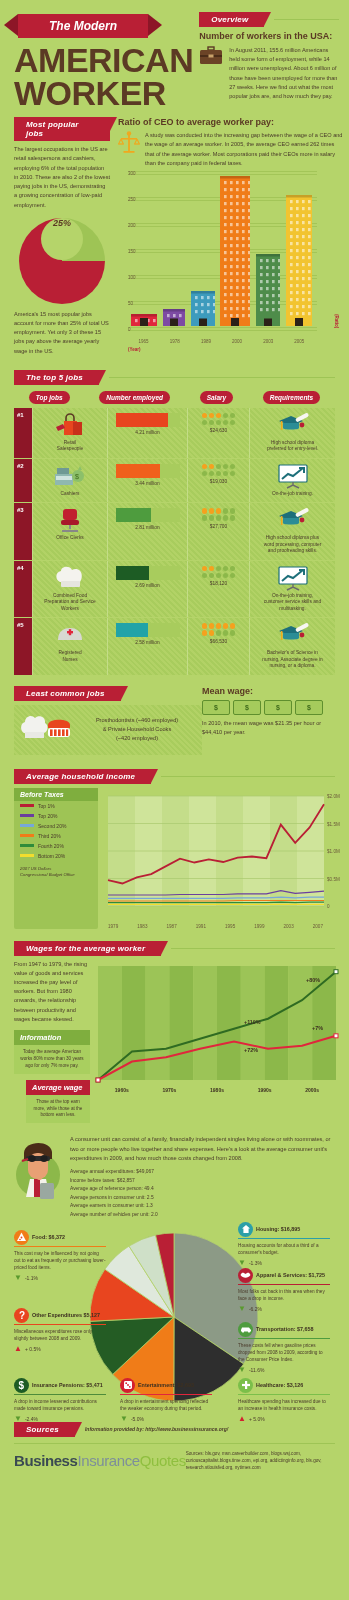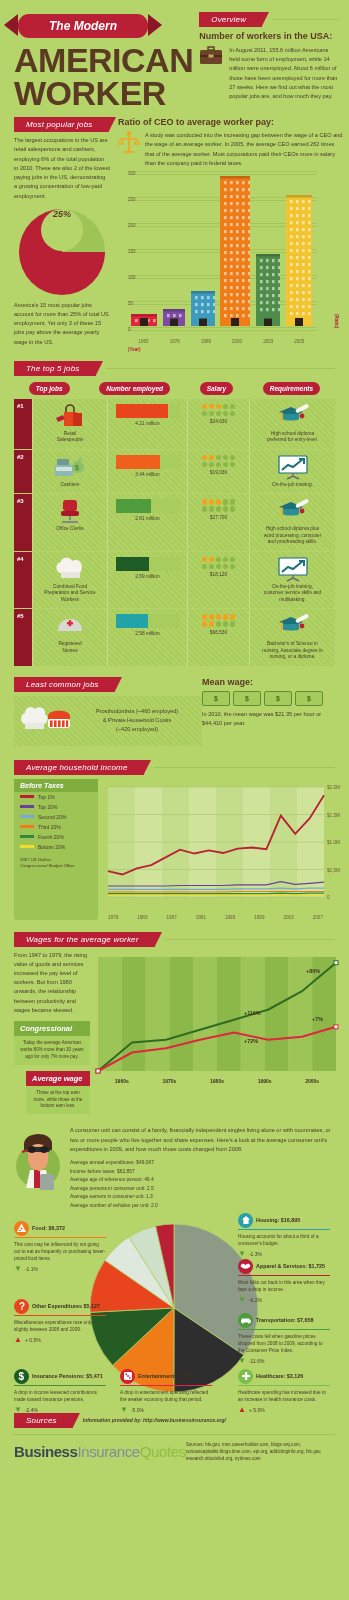--- a/index.html
+++ b/index.html
@@ -12,21 +12,21 @@
   }
   .page { width: 349px; position: relative; }
 
   
   .ribbon {
     position: relative;
     display: inline-block;
     background: #b91f35;
     color: #fff;
     font-style: italic;
-    font-weight: normal;
+    font-weight: bold;
     padding: 3px 16px 3px 12px;
     font-size: 8px;
     letter-spacing: .2px;
   }
   .ribbon::after {
     content: "";
     position: absolute;
     right: -7px; top: 0;
     border-left: 7px solid #b91f35;
     border-top: 0 solid transparent;
@@ -41,21 +41,20 @@
     position: relative;
     margin: 0 auto 0 18px;
     width: 130px;
     background: #b91f35;
     color: #fff;
     text-align: center;
     font-style: italic;
     font-weight: bold;
     font-size: 12px;
     padding: 5px 0;
-    border-radius: 11px;
   }
   .bigribbon::before, .bigribbon::after {
     content:""; position:absolute; top:0; width:0; height:0;
   }
   .bigribbon::before {
     left:-14px;
     border-right:14px solid #8d1627;
     border-top:11px solid transparent;
     border-bottom:11px solid transparent;
   }
@@ -929,21 +928,21 @@
     <div class="sec-head pad">
       <div class="ribbon">
         <span>Wages for the average worker</span>
       </div>
       <div class="rule"></div>
     </div>
     <div class="wg-wrap">
       <div class="wg-left">
         <p class="body">From 1947 to 1979, the rising value of goods and services increased the pay level of workers. But from 1980 onwards, the relationship between productivity and wages became skewed.</p>
         <div style="margin-top:6px;">
-          <div class="tag-green">Congressional</div>
+          <div class="tag-green">Information</div>
           <div class="tag-body">Today the average American works 80% more than 30 years ago for only 7% more pay.</div>
         </div>
         <div style="margin-top:6px;margin-left:12px;">
           <div class="tag-red">Average wage</div>
           <div class="tag-body">Those at the top earn more, while those at the bottom earn less.</div>
         </div>
       </div>
       <div style="flex:1;">
         <svg id="wgSvg" width="250" height="138" viewBox="0 0 250 138">
             <rect x="4" y="6" width="23.8" height="114" fill="#9cc457"></rect>

